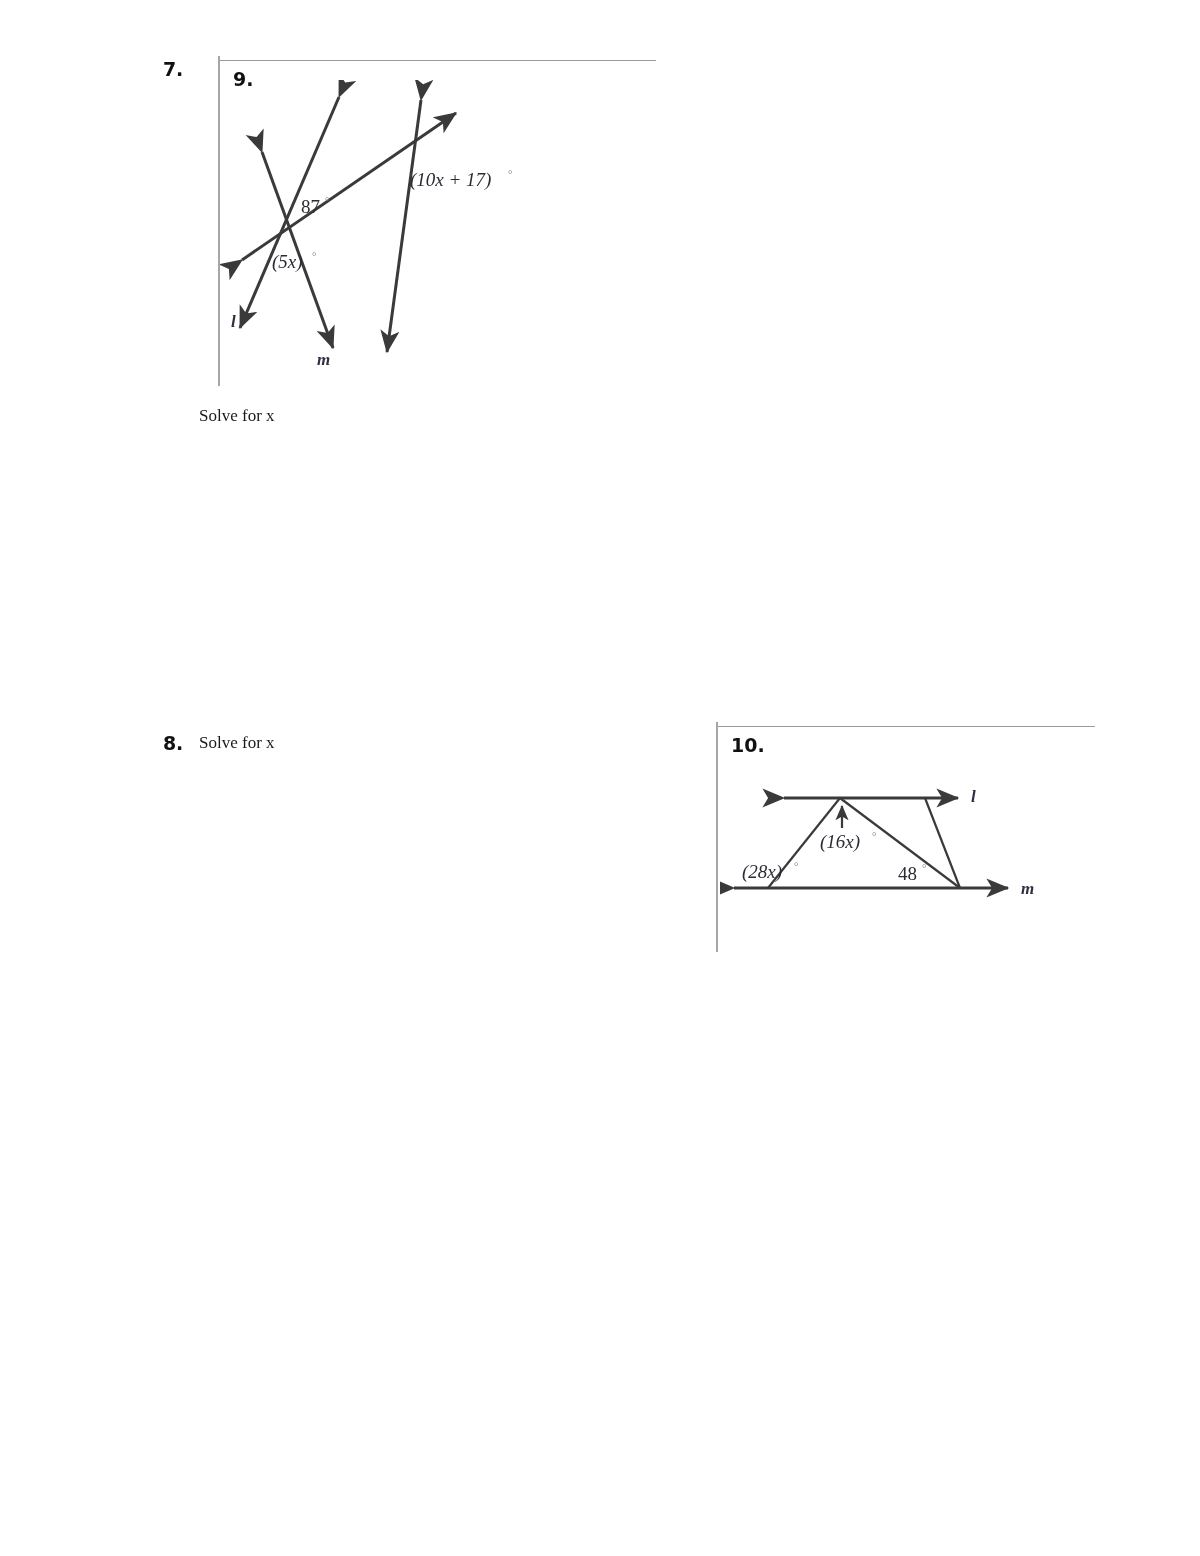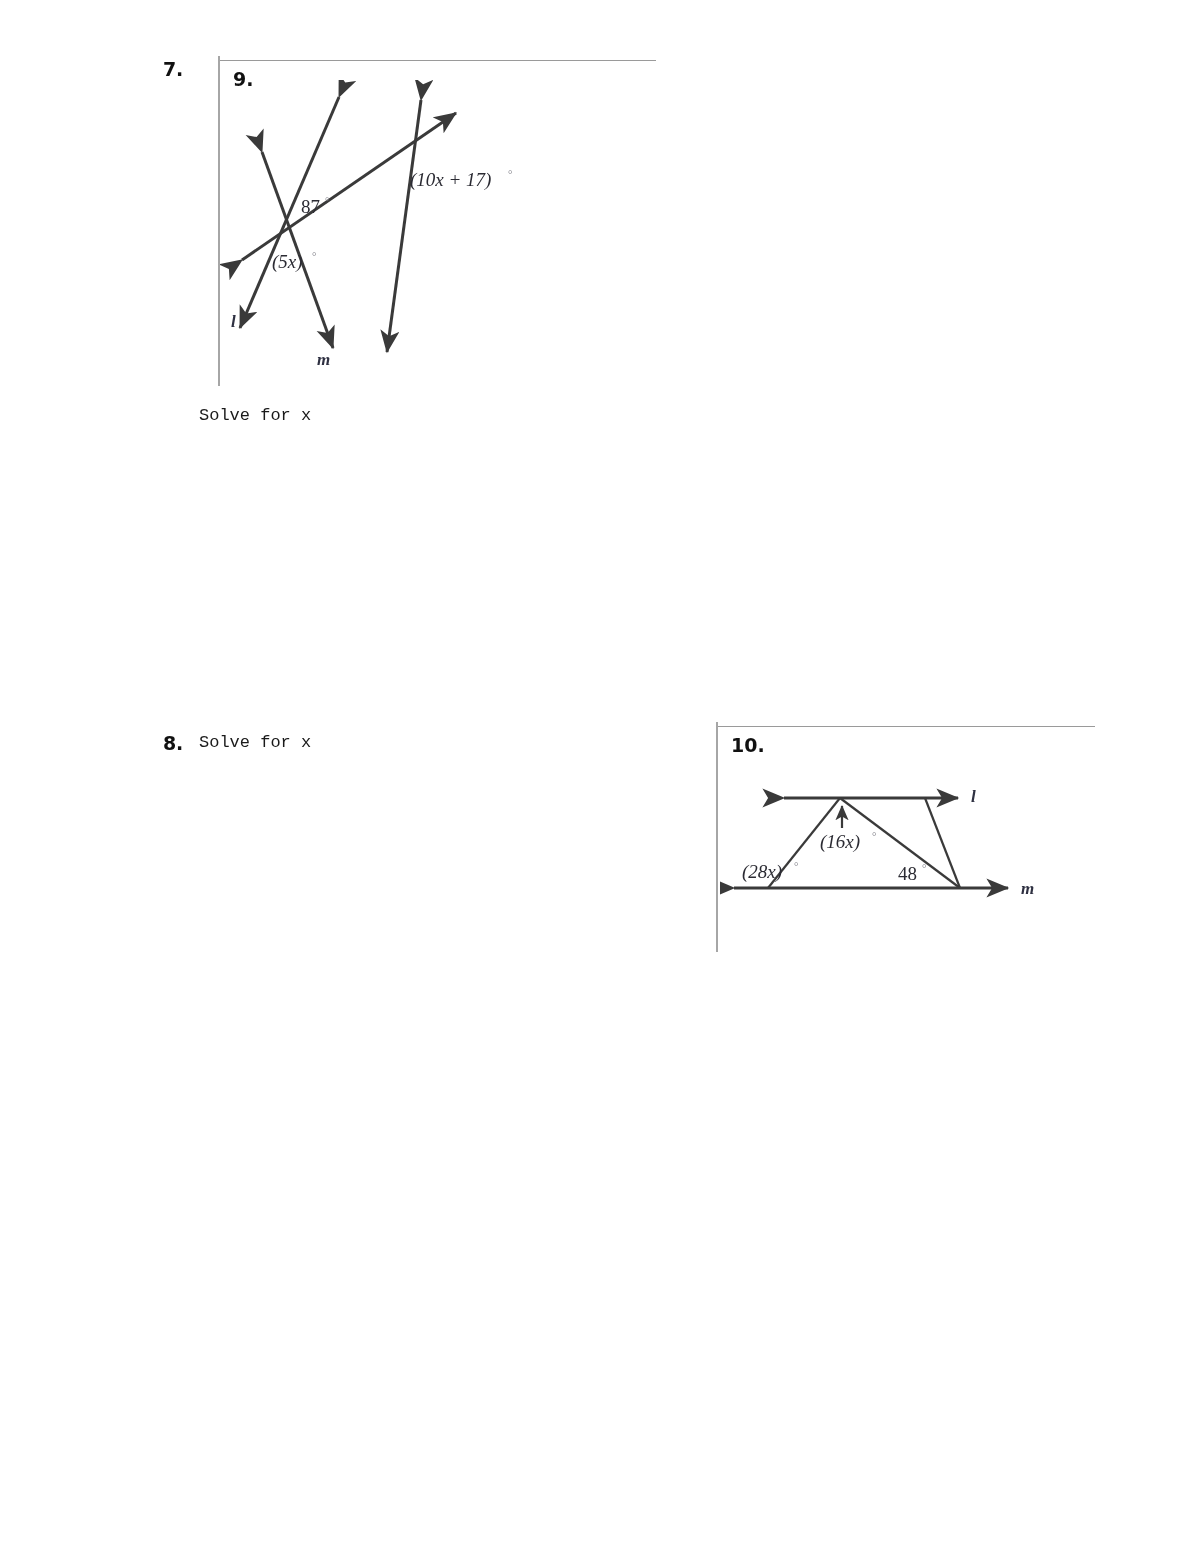--- a/index.html
+++ b/index.html
@@ -21,21 +21,21 @@
   .prob-num {
     font-family: "DejaVu Sans", sans-serif;
     font-weight: bold;
     font-size: 19px;
     color: #111;
     letter-spacing: -0.2px;
   }
 
   
   .prompt {
-    font-family: Liberation Mono, monospace;
+    font-family: Liberation Serif, serif;
     font-size: 17px;
     color: #1a1a1a;
     white-space: nowrap;
   }
 
   
   .figure-card { position: absolute; }
   .card-rule {
     position: absolute;
     background: #9a9a9a;

